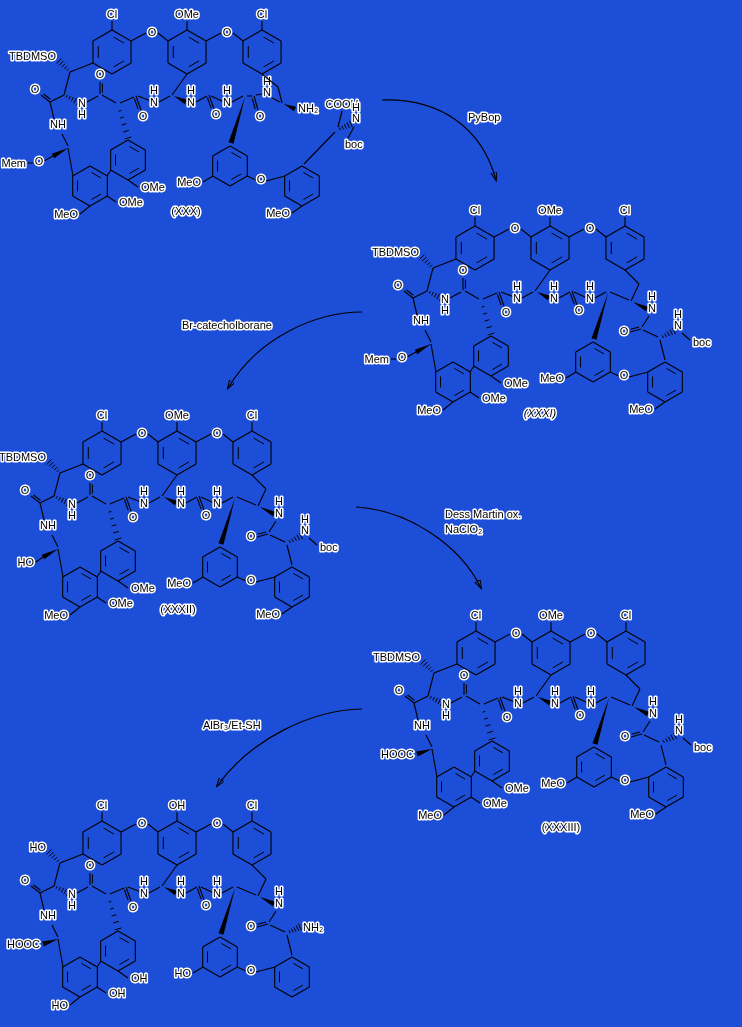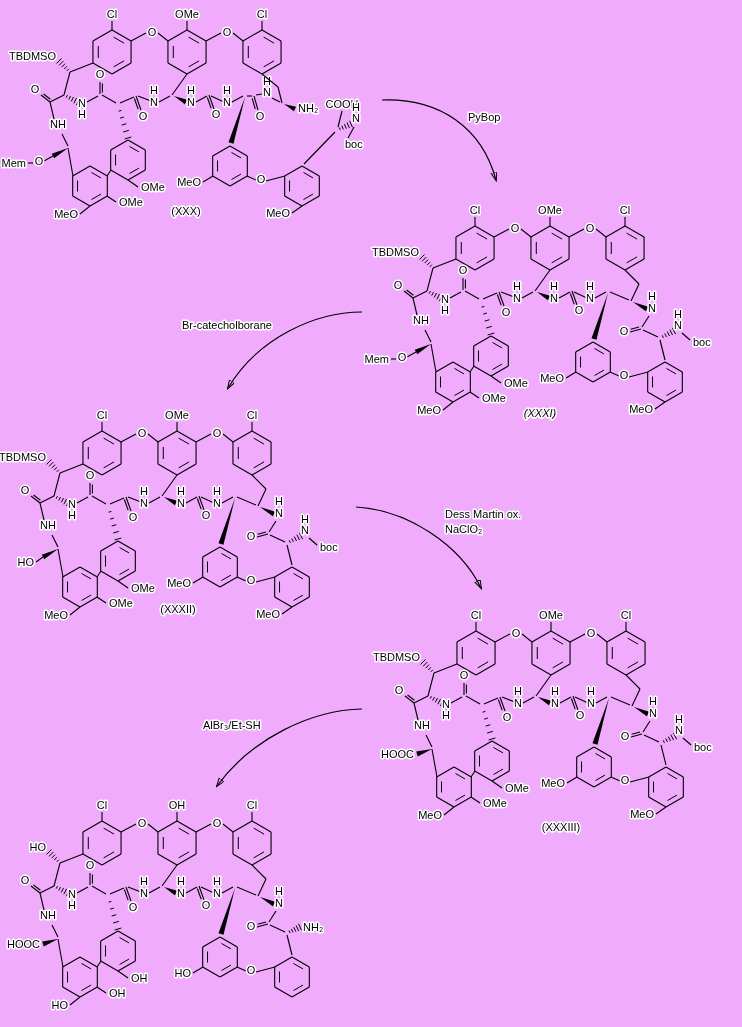--- a/index.html
+++ b/index.html
@@ -1,16 +1,16 @@
 <!DOCTYPE html>
 <html><head>
 <meta charset="utf-8">
 <style>
   html,body{margin:0;padding:0;background:#ffffff;}
-  #page{position:relative;width:742px;height:1027px;background:#f0abfc;overflow:hidden;
+  #page{position:relative;width:742px;height:1027px;background:#1d4ed8;overflow:hidden;
         font-family:"Liberation Sans","DejaVu Sans",sans-serif;}
   svg{display:block;}
   svg text{fill:#000;font-family:"Liberation Sans","DejaVu Sans",sans-serif;
            paint-order:stroke;stroke:#ffffff;stroke-width:3px;stroke-linejoin:round;}
   svg line,svg path,svg polyline{stroke:#000;fill:none;}
 </style>
 </head>
 <body>
 
 <div id="page">

